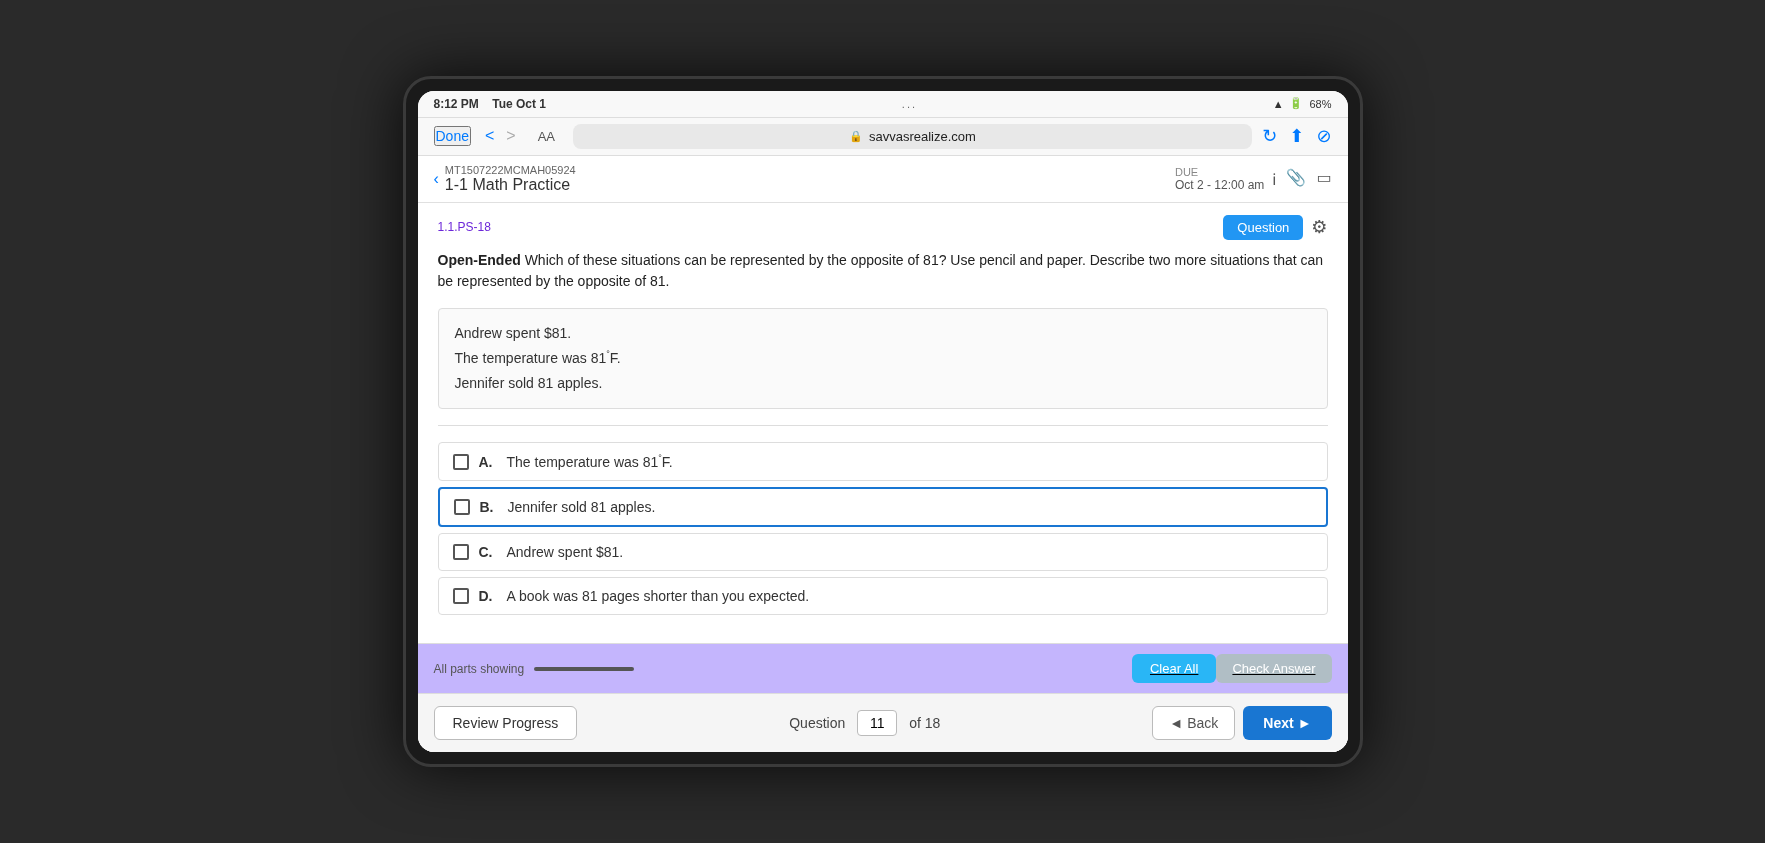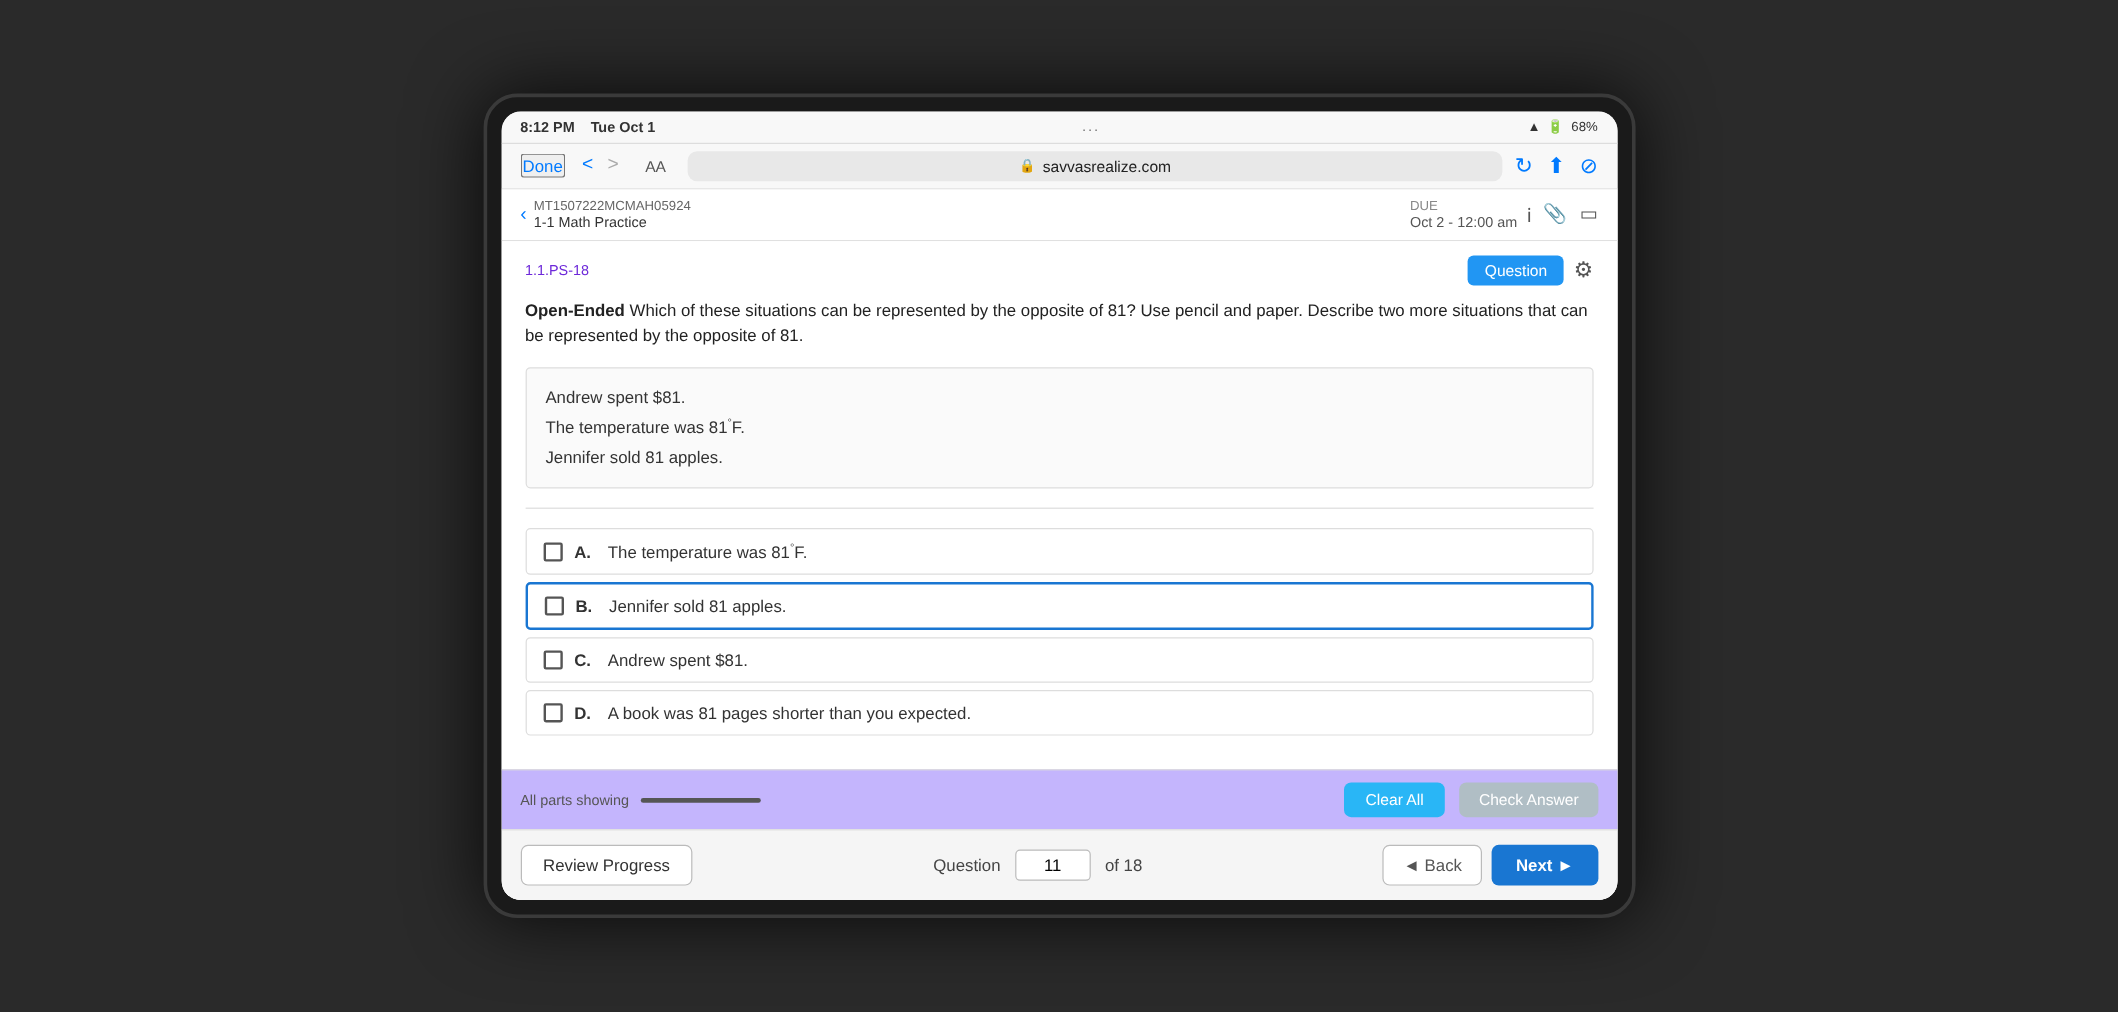--- a/index.html
+++ b/index.html
@@ -107,21 +107,21 @@
       align-items: center;
       border-bottom: 1px solid #e0e0e0;
     }
     .header-left {
       display: flex;
       align-items: center;
       gap: 6px;
     }
     .back-arrow { color: #007aff; font-size: 16px; }
     .header-breadcrumb { font-size: 11px; color: #666; }
-    .header-title { font-size: 12px; color: #333; font-weight: 500; }
+    .header-title { font-size: 16px; color: #333; font-weight: 500; }
     .header-right {
       display: flex;
       align-items: center;
       gap: 8px;
     }
     .due-label { font-size: 11px; color: #888; }
     .due-date { font-size: 12px; color: #555; }
     .header-icons { display: flex; gap: 10px; color: #555; font-size: 16px; }
 
     
@@ -285,21 +285,21 @@
       font-size: 14px;
       cursor: pointer;
     }
     .question-nav {
       display: flex;
       align-items: center;
       gap: 12px;
     }
     .question-nav-label { font-size: 14px; color: #444; }
     .question-input {
-      width: 63px;
+      width: 40px;
       text-align: center;
       border: 1px solid #bbb;
       border-radius: 4px;
       padding: 4px;
       font-size: 14px;
     }
     .question-of { font-size: 14px; color: #444; }
     .back-btn {
       background: white;
       color: #555;
@@ -443,21 +443,21 @@
         </div>
 
 
       </div>
 
       <div class="bottom-controls">
         <div class="parts-showing">
           <span>All parts showing</span>
           <div class="parts-bar"></div>
         </div>
-        <div style="display:flex;gap:12px;">
+        <div style="display:flex;text-decoration:underline;">
           <button class="clear-all-btn">Clear All</button>
           <button class="check-answer-btn">Check Answer</button>
         </div>
       </div>
 
       <div class="footer-nav">
         <button class="review-progress-btn">Review Progress</button>
 
         <div class="question-nav">
           <span class="question-nav-label">Question</span>

